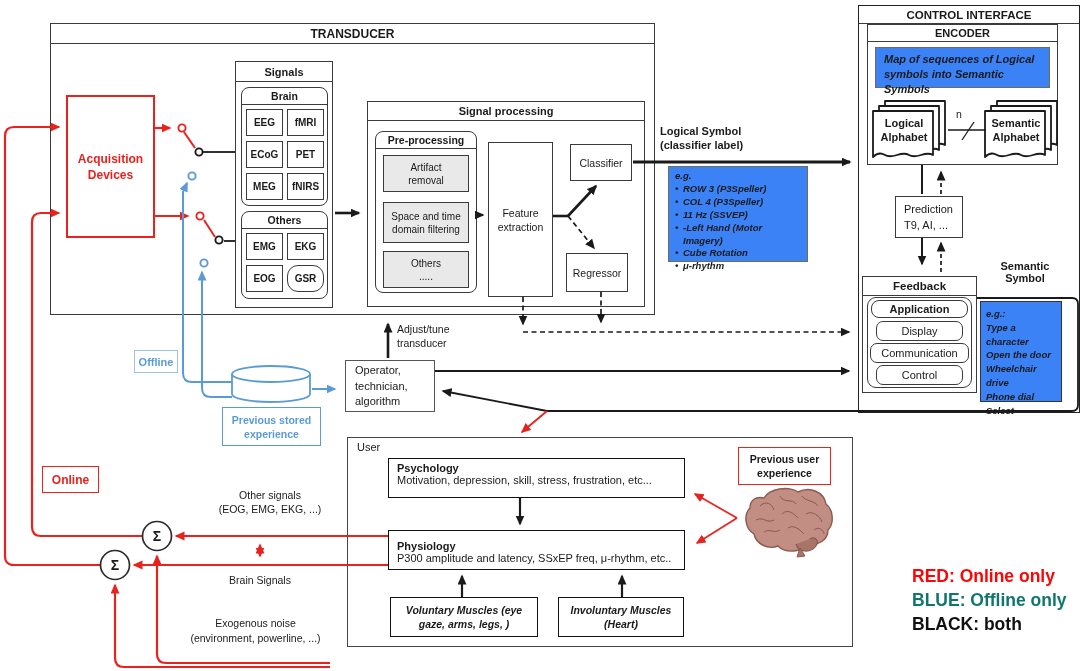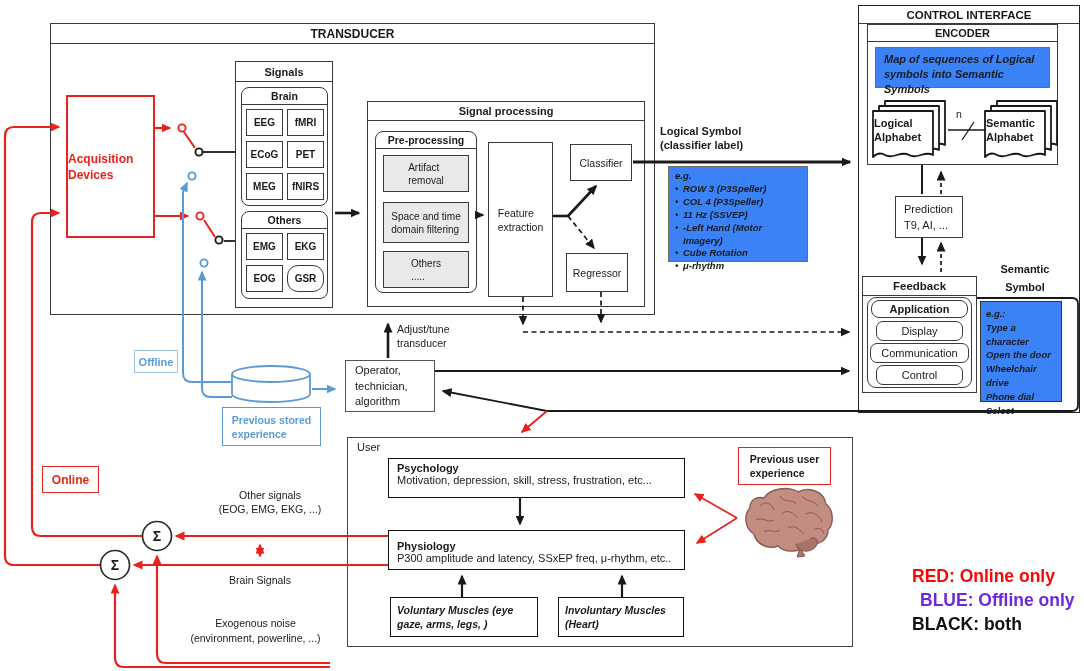--- a/index.html
+++ b/index.html
@@ -1,21 +1,21 @@
 <!DOCTYPE html>
 <html><head>
 <meta charset="utf-8">
 <style>
   html,body{margin:0;padding:0;background:#fff;}
   #stage{position:relative;width:1084px;height:671px;background:#fff;overflow:hidden;
          font-family:"Liberation Sans","DejaVu Sans",sans-serif;font-size:10.5px;color:#1a1a1a;}
   .bx{position:absolute;box-sizing:border-box;border:1.4px solid #3b3b3b;background:#fff;}
   .lbl{position:absolute;}
   .pre{white-space:pre-line;}
-  .ctr{display:flex;align-items:center;justify-content:center;text-align:left;}
+  .ctr{display:flex;align-items:center;justify-content:center;text-align:center;}
   .hd{border-bottom:1.4px solid #3b3b3b;font-weight:bold;text-align:center;box-sizing:border-box;}
   .round{border-radius:8px;}
   .yellow{background:#3b82f6;border:1.2px solid #6e6e58;font-style:italic;font-weight:600;}
   .chip{position:absolute;box-sizing:border-box;border:1.3px solid #3b3b3b;background:#fff;
         font-weight:600;font-size:10px;display:flex;align-items:center;justify-content:center;}
   .grey{background:#e9e9e9;font-weight:400;}
   .li{padding-left:8px;position:relative;}
   .li::before{content:"• ";position:absolute;left:0;}
   .blue-t{color:#5b9bd5;font-weight:600;}
   .red-t{color:#e8231e;font-weight:600;}
@@ -115,21 +115,21 @@
   <div class="bx" style="left:862px;top:276px;width:115px;height:117px;">
     <div class="hd" style="height:19px;line-height:19px;font-size:11.5px;">Feedback</div>
     <div class="bx" style="left:4px;top:20px;width:105px;height:91px;border-radius:9px;border-width:1.2px;">
       <div class="bx ctr" style="left:3px;top:2px;width:97px;height:18px;border-radius:8px;border-width:1.3px;font-weight:bold;font-size:11px;">Application</div>
       <div class="bx ctr" style="left:8px;top:23px;width:87px;height:20px;border-radius:7px;border-width:1.3px;font-size:11px;">Display</div>
       <div class="bx ctr" style="left:2px;top:45px;width:99px;height:20px;border-radius:7px;border-width:1.3px;font-size:11px;">Communication</div>
       <div class="bx ctr" style="left:8px;top:67px;width:87px;height:20px;border-radius:7px;border-width:1.3px;font-size:11px;">Control</div>
     </div>
   </div>
 
-  <div class="lbl pre" style="left:985px;top:260px;width:80px;text-align:center;font-weight:bold;font-size:11px;line-height:18px;">Semantic
+  <div class="lbl pre" style="left:985px;top:260px;width:80px;text-align:center;font-weight:bold;font-size:11px;line-height:12px;">Semantic
 Symbol</div>
   <div class="yellow lbl" style="left:980px;top:301px;width:82px;height:101px;box-sizing:border-box;padding:5px 5px;font-size:9.5px;line-height:13.8px;border-width:1.4px;border-color:#333;">
     <div>e.g.:</div>
     <div>Type a character</div>
     <div>Open the door</div>
     <div>Wheelchair drive</div>
     <div>Phone dial</div>
     <div>Select</div>
   </div>
 
@@ -160,21 +160,21 @@
 experience</div>
 
   <div class="lbl pre" style="left:210px;top:488px;width:120px;text-align:center;line-height:14px;">Other signals
 (EOG, EMG, EKG, ...)</div>
   <div class="lbl" style="left:215px;top:574px;width:90px;text-align:center;">Brain Signals</div>
   <div class="lbl pre" style="left:178px;top:616px;width:155px;text-align:center;line-height:15px;">Exogenous noise
 (environment, powerline, ...)</div>
 
   <div class="lbl" style="left:912px;top:564px;font-size:17.5px;font-weight:600;line-height:24px;">
     <div style="color:#fe0505;">RED: Online only</div>
-    <div style="color:#6d28d9;margin-left:8px;">BLUE: Offline only</div>
+    <div style="color:#0f766e;">BLUE: Offline only</div>
     <div style="color:#111;">BLACK: both</div>
   </div>
 
   <svg class="overlay" width="1084" height="671" viewBox="0 0 1084 671">
     <defs>
       <marker id="mB" markerUnits="userSpaceOnUse" markerWidth="11" markerHeight="10" refX="8.5" refY="4.5" orient="auto">
           <path d="M0 0 L10 4.5 L0 9 Z" fill="#1a1a1a"></path>
         </marker>
       <marker id="mR" markerUnits="userSpaceOnUse" markerWidth="11" markerHeight="10" refX="8.5" refY="4.5" orient="auto">
           <path d="M0 0 L10 4.5 L0 9 Z" fill="#e8231e"></path>

